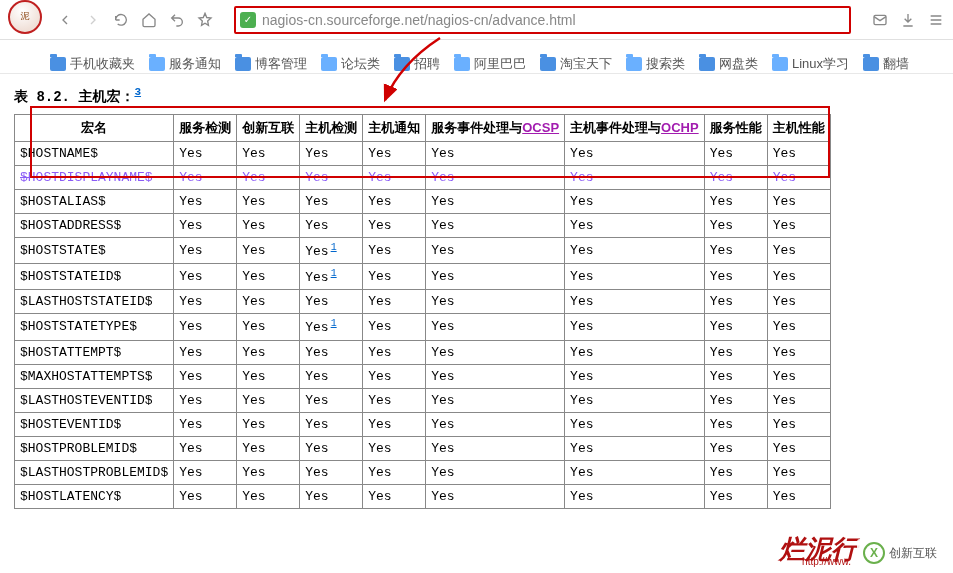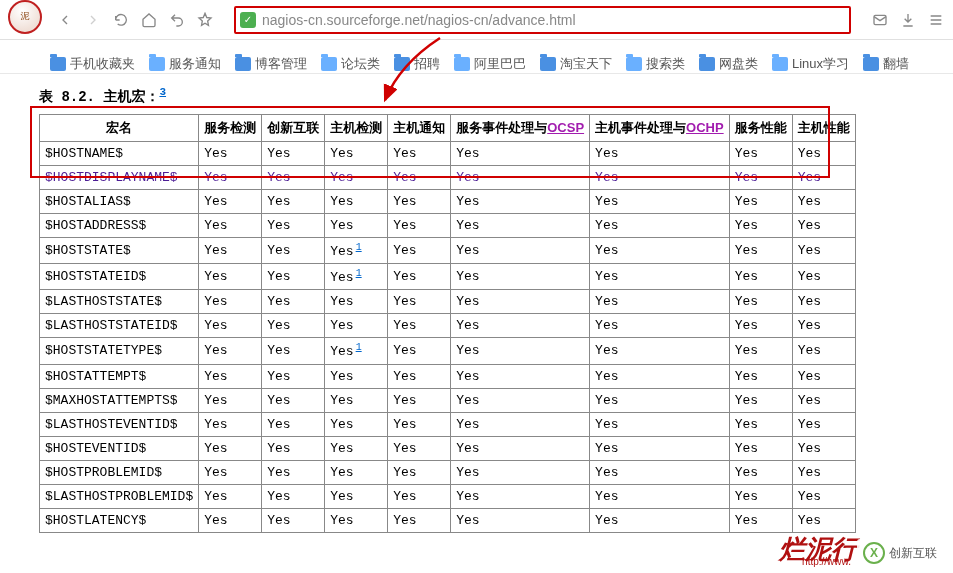--- a/index.html
+++ b/index.html
@@ -11,36 +11,36 @@
   .url-shield{width:16px;height:16px;background:#4caf50;border-radius:3px;display:flex;align-items:center;justify-content:center;color:#fff;font-size:10px;margin-right:6px}
   .addr{flex:1;display:flex;align-items:center;height:28px;padding:0 4px;border:2px solid #d00000;border-radius:2px;color:#888;font-size:14px;white-space:nowrap;overflow:hidden;margin:0 10px}
   .addr-txt{flex:1}
   .bookmarks{height:34px;display:flex;align-items:flex-end;padding:0 50px;gap:14px;overflow:hidden;border-bottom:1px solid #e8e8e8}
   .bm{display:flex;align-items:center;gap:4px;color:#555;font-size:13px;white-space:nowrap;cursor:pointer}
   .bm-folder{width:16px;height:14px;background:#4a90e2;border-radius:2px;position:relative}
   .bm-folder::before{content:"";position:absolute;top:-3px;left:0;width:7px;height:3px;background:#4a90e2;border-radius:1px 1px 0 0}
   .bm.alt .bm-folder{background:#6ab0ff}
   .bm.alt .bm-folder::before{background:#6ab0ff}
   .arrow{position:absolute;left:260px;top:34px;pointer-events:none}
-  .content{padding:12px 6px 4px 39px;position:relative}
+  .content{padding:12px 6px 4px 14px;position:relative}
   .caption{font-family:"Courier New",SimSun,monospace;font-size:14px;margin-bottom:8px;font-weight:bold}
   .caption a{color:#06c;text-decoration:underline;font-size:11px;vertical-align:super}
   table{border-collapse:collapse;font-family:"Courier New",monospace;font-size:13px;width:742px}
   table th,table td{border:1px solid #888;padding:4px 5px;text-align:left;white-space:nowrap;overflow:hidden}
   table th{font-family:"Microsoft YaHei",SimSun,sans-serif;font-weight:bold;font-size:13px;text-align:center}
   table th a{color:#a21caf;text-decoration:underline}
   .note{color:#06c;font-size:10px;vertical-align:super;margin-left:2px}
   .hl{position:absolute;border:2px solid #d00000;pointer-events:none}
   .wm{position:absolute;right:10px;bottom:6px;display:flex;align-items:flex-end;}
   .wm-txt{font-family:"STKaiti","KaiTi",serif;font-size:26px;color:#b01010;font-weight:bold;font-style:italic}
   .wm-url{font-size:10px;color:#b01010;position:absolute;right:92px;bottom:0}
   .wm-logo{display:flex;align-items:center;gap:4px;background:rgba(255,255,255,0.9);padding:3px 6px;border-radius:3px}
   .wm-logo-c{width:22px;height:22px;border:2px solid #6ab04c;border-radius:50%;display:flex;align-items:center;justify-content:center;color:#6ab04c;font-weight:bold;font-size:12px}
   .wm-logo-t{font-size:12px;color:#555}
-  .strike td{color:#4c1d95;text-decoration:line-through}
+  .strike td{color:#8b5cf6;text-decoration:line-through}
 </style>
 </head>
 <body>
 
 <div class="toolbar">
   <div class="logo">
       <span>泥</span>
     </div>
   <div class="tb-ico">
       <svg viewBox="0 0 24 24" fill="none" stroke="currentColor" stroke-width="2">
@@ -229,31 +229,20 @@
           <td>Yes</td>
           <td>Yes</td>
           <td>Yes<a href="#" class="note">1</a></td>
           <td>Yes</td>
           <td>Yes</td>
           <td>Yes</td>
           <td>Yes</td>
           <td>Yes</td>
         </tr>
         <tr>
-          <td>$LASTHOSTSTATE$</td>
-          <td>Yes</td>
-          <td>Yes</td>
-          <td>Yes</td>
-          <td>Yes</td>
-          <td>Yes</td>
-          <td>Yes</td>
-          <td>Yes</td>
-          <td>Yes</td>
-        </tr>
-        <tr>
           <td>$LASTHOSTSTATEID$</td>
           <td>Yes</td>
           <td>Yes</td>
           <td>Yes</td>
           <td>Yes</td>
           <td>Yes</td>
           <td>Yes</td>
           <td>Yes</td>
           <td>Yes</td>
         </tr>

